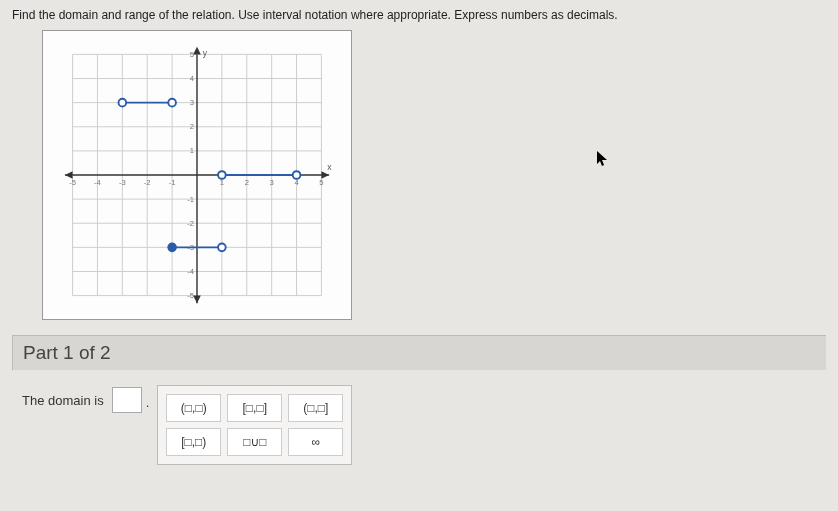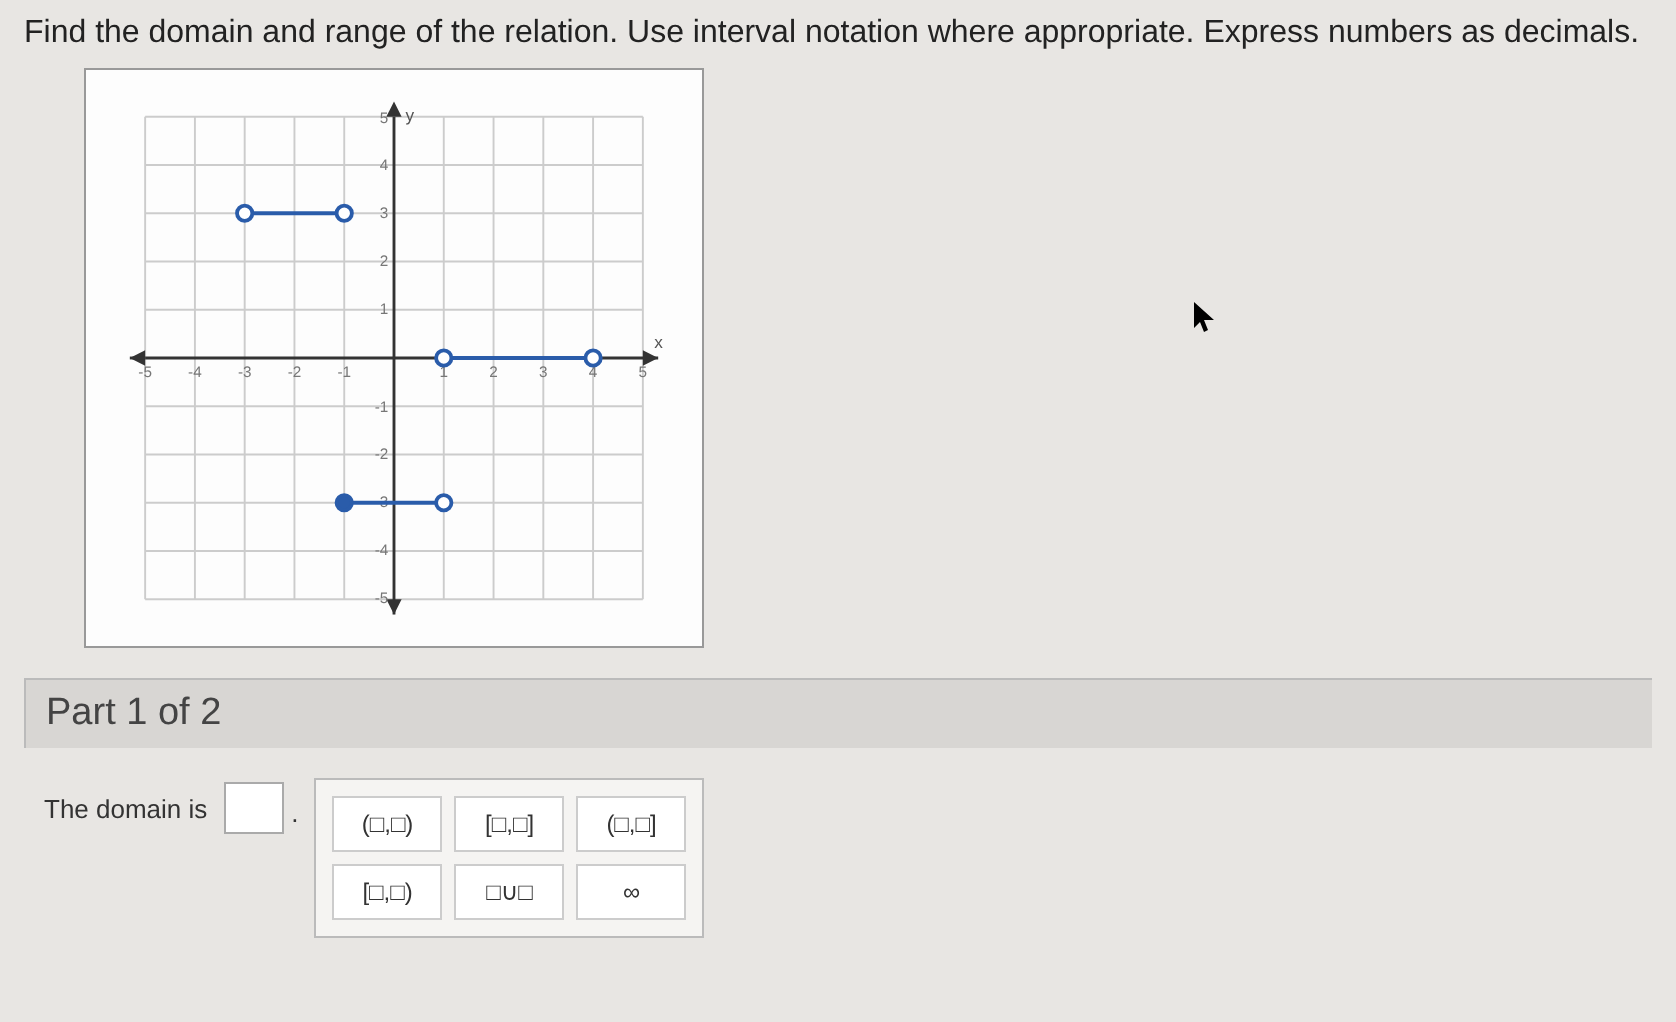--- a/index.html
+++ b/index.html
@@ -6,21 +6,21 @@
     body {
       font-family: Arial, sans-serif;
       background: #e8e6e3;
       width: 838px;
       height: 511px;
       padding: 8px 12px;
       color: #333;
       position: relative;
     }
     .question-text {
-      font-size: 16px;
+      font-size: 12px;
       color: #222;
       margin-bottom: 8px;
     }
     .graph-container {
       margin-left: 30px;
       margin-top: 5px;
       border: 1px solid #999;
       background: #fdfdfd;
       width: 310px;
       height: 290px;

